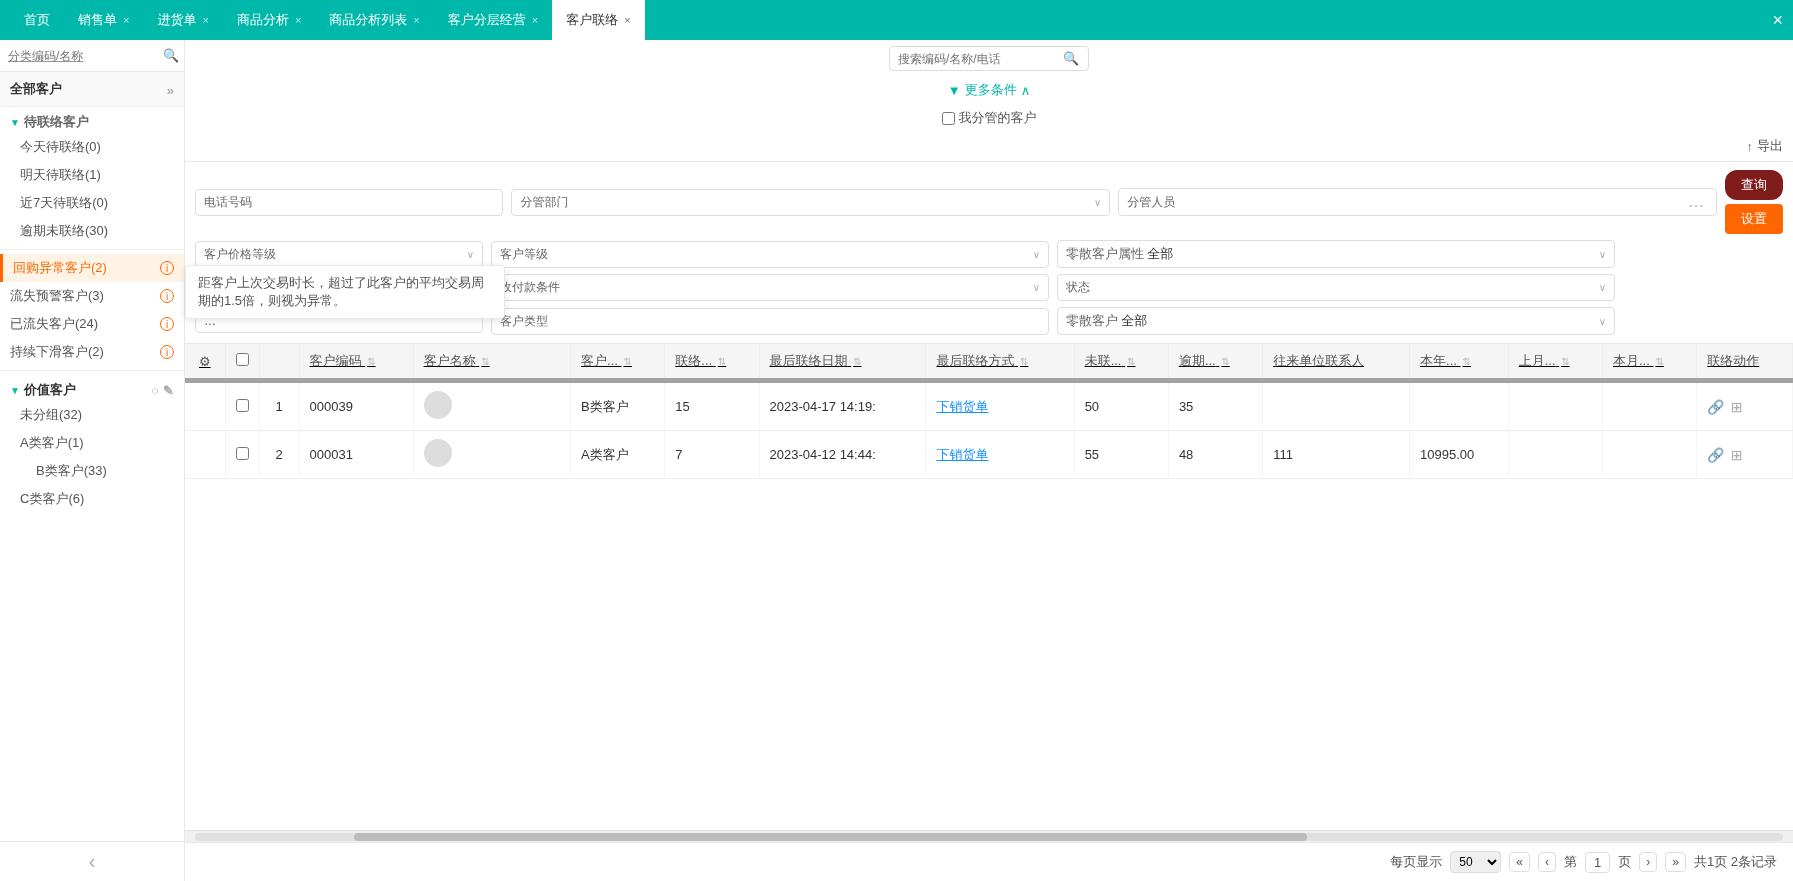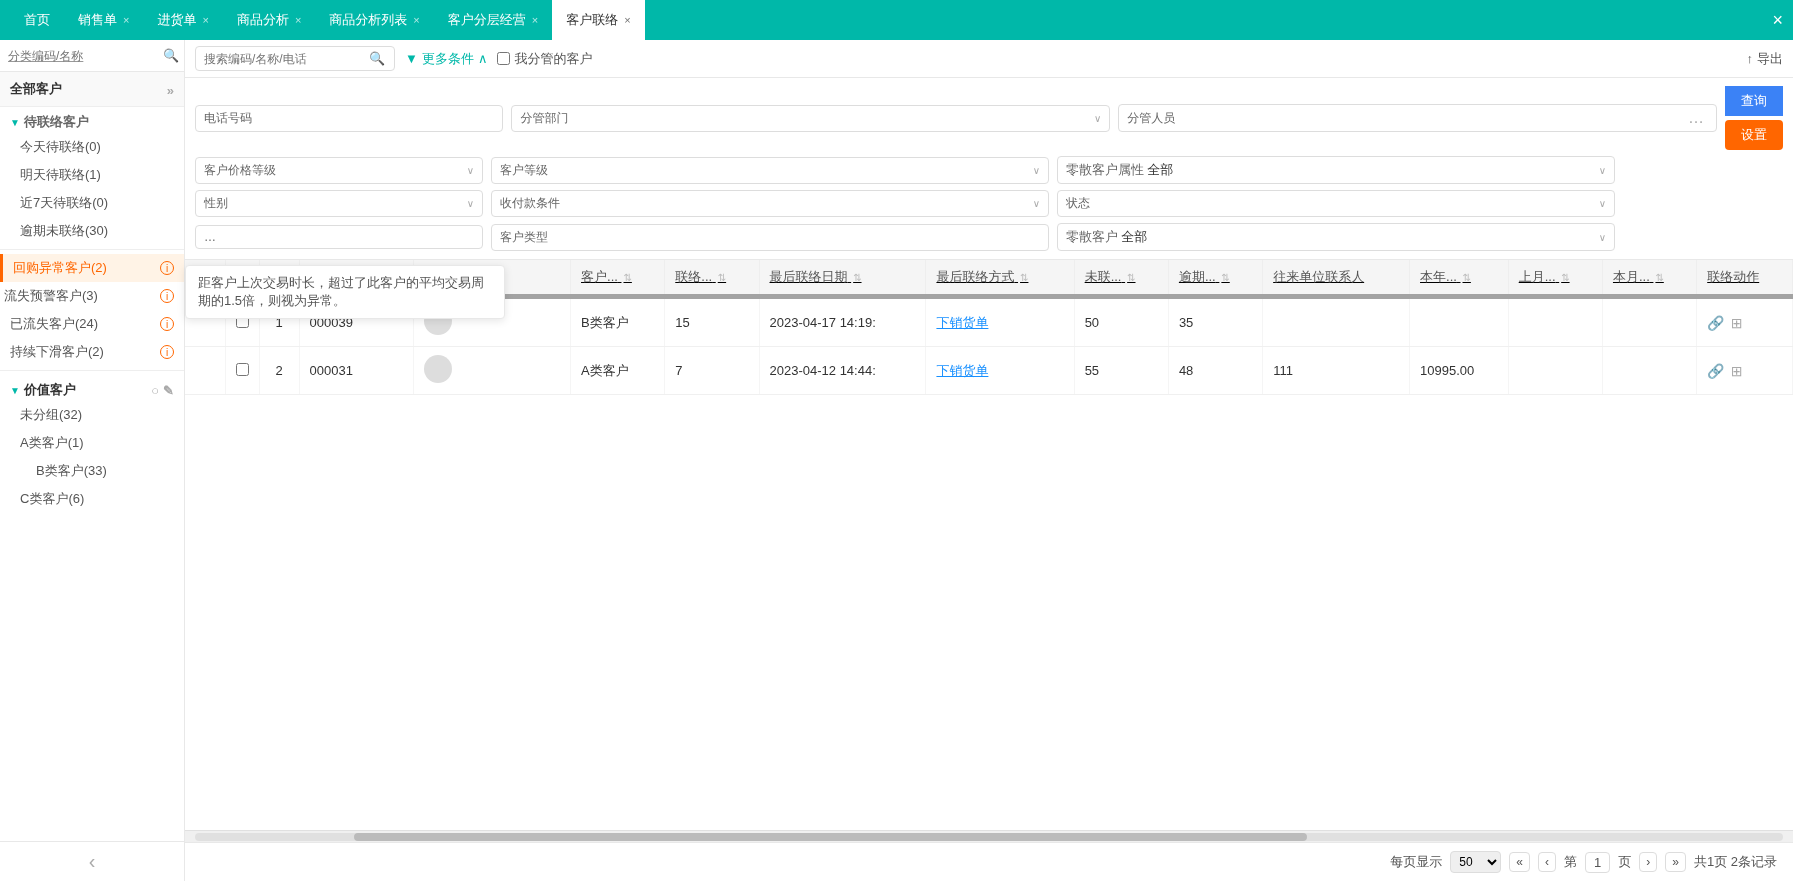--- a/index.html
+++ b/index.html
@@ -175,20 +175,21 @@
 
     
     .filter-bar {
       background: white;
       padding: 6px 10px;
       border-bottom: 1px solid #e8e8e8;
       display: flex;
       align-items: center;
       gap: 10px;
       flex-wrap: wrap;
+      flex-direction: column;
     }
     .filter-search {
       display: flex;
       align-items: center;
       border: 1px solid #ddd;
       border-radius: 4px;
       padding: 4px 8px;
       min-width: 200px;
     }
     .filter-search input {
@@ -254,24 +255,24 @@
       font-size: 12px;
       white-space: nowrap;
       flex: 1;
     }
     .filter-field .dropdown-arrow {
       color: #aaa;
       font-size: 10px;
     }
 
     .query-btn {
-      background: #3b82f6;
+      background: #7f1d1d;
       color: white;
       border: none;
-      border-radius: 0;
+      border-radius: 12px;
       padding: 6px 16px;
       cursor: pointer;
       font-size: 13px;
       white-space: nowrap;
     }
     .settings-btn {
       background: #f60;
       color: white;
       border: none;
       border-radius: 4px;
@@ -493,21 +494,21 @@
       <div class="sidebar-leaf">
         <span>逾期未联络(30)</span>
       </div>
 
       <div class="sidebar-divider"></div>
 
       <div class="sidebar-leaf active" style="padding-left:10px;">
         <span>回购异常客户(2)</span>
         <span class="info-icon">i</span>
       </div>
-      <div class="sidebar-leaf" style="padding-left:4px;">
+      <div class="sidebar-leaf" style="padding-left:10px;">
         <span>流失预警客户(3)</span>
         <span class="info-icon">i</span>
       </div>
       <div class="sidebar-leaf" style="padding-left:10px;">
         <span>已流失客户(24)</span>
         <span class="info-icon">i</span>
       </div>
       <div class="sidebar-leaf" style="padding-left:10px;">
         <span>持续下滑客户(2)</span>
         <span class="info-icon">i</span>

